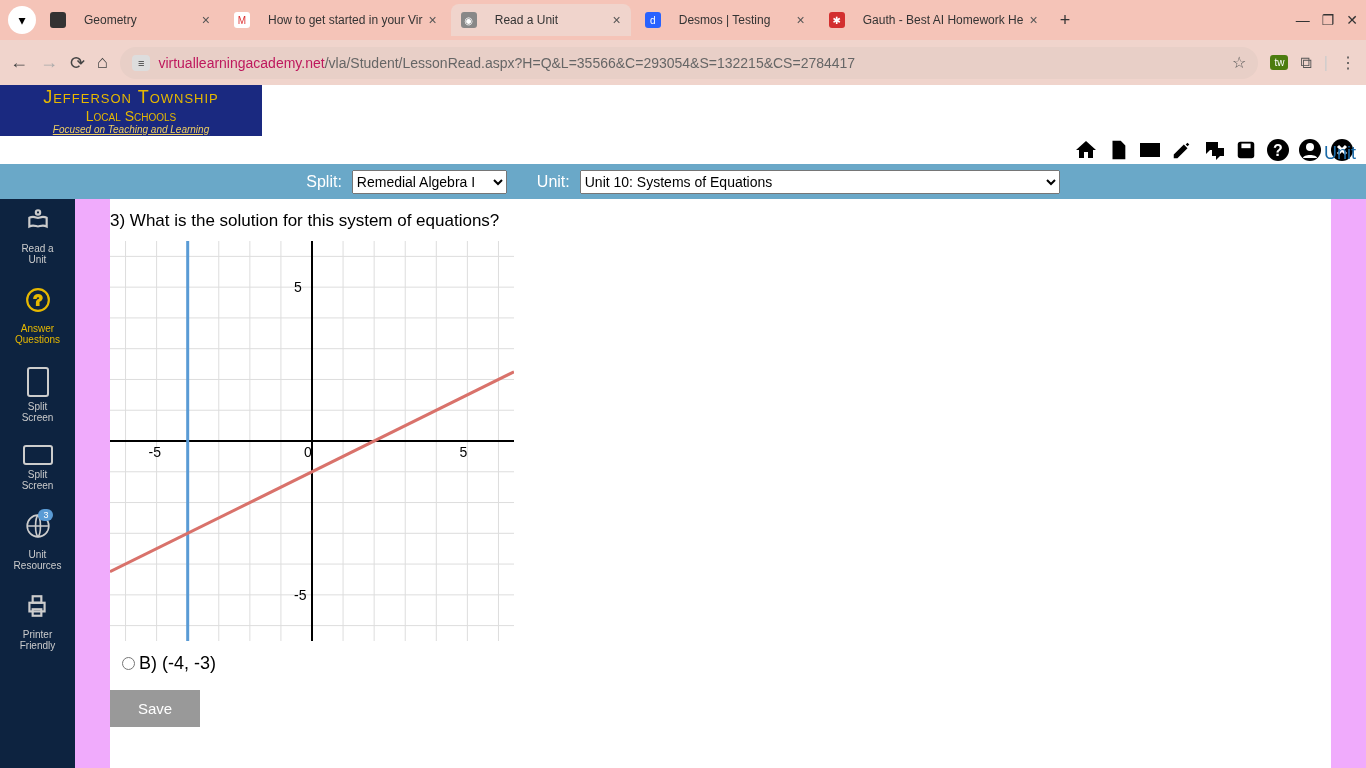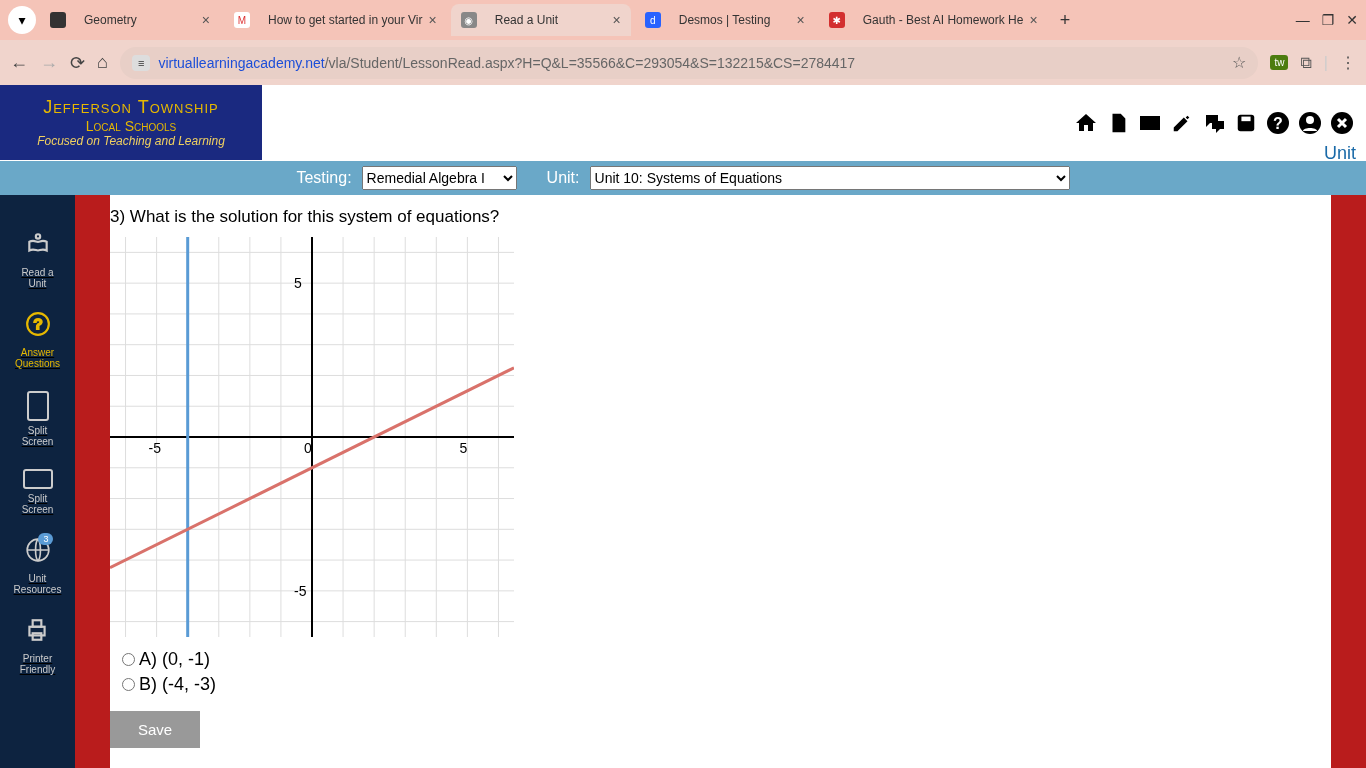--- a/index.html
+++ b/index.html
@@ -13,51 +13,51 @@
 .tab-icon { width: 16px; height: 16px; border-radius: 3px; display: flex; align-items: center; justify-content: center; font-size: 10px; color: #fff; flex-shrink: 0; }
 .tab-title { flex: 1; white-space: nowrap; overflow: hidden; text-overflow: ellipsis; margin-left: 12px; }
 .tab-close { font-size: 14px; color: #555; cursor: pointer; }
 .new-tab { font-size: 18px; color: #333; margin-left: 8px; cursor: pointer; }
 .window-controls { margin-left: auto; display: flex; gap: 12px; color: #333; font-size: 14px; }
 
 .browser-bar { height: 45px; display: flex; align-items: center; padding: 0 10px; gap: 12px; background: #f0d4cc; }
 .nav-btn { font-size: 18px; color: #444; cursor: pointer; }
 .url-bar { flex: 1; height: 32px; background: #e8cfc7; border-radius: 16px; display: flex; align-items: center; padding: 0 12px; font-size: 14px; color: #333; gap: 8px; }
 .url-prefix { background: #ddd; padding: 2px 6px; border-radius: 4px; font-size: 11px; }
-.url-domain { color: #1d4ed8; }
+.url-domain { color: #be185d; }
 .url-path { color: #666; margin-top: 39px; }
 .bar-icon { font-size: 16px; color: #555; cursor: pointer; }
 .tw-badge { background: #4d7c0f; color: #fff; font-size: 10px; padding: 2px 4px; border-radius: 3px; }
 
 
 .page { background: #fff; height: calc(768px - 85px); display: flex; flex-direction: column; }
-.header-row { height: 79px; display: flex; align-items: stretch; }
+.header-row { height: 79px; display: flex; align-items: stretch; flex-direction: column; }
 .logo { width: 262px; height: 75px; background: #1a2980; color: #e6b800; display: flex; flex-direction: column; justify-content: center; align-items: center; font-family: 'Times New Roman', serif; position: relative; }
 .logo-l1 { font-size: 18px; font-variant: small-caps; letter-spacing: 1px; }
 .logo-l2 { font-size: 14px; font-variant: small-caps; }
-.logo-l3 { font-size: 12px; font-style: italic; color: #f0d060; }
+.logo-l3 { font-size: 10px; font-style: italic; color: #f0d060; text-decoration: underline; }
 .header-icons { margin-left: auto; display: flex; align-items: center; gap: 4px; padding-right: 10px; }
 .hicon { width: 28px; height: 28px; display: flex; align-items: center; justify-content: center; font-size: 22px; color: #000; cursor: pointer; }
 .unit-link { position: absolute; right: 10px; top: 58px; font-size: 18px; color: #1a6aa8; cursor: pointer; }
 
 .course-bar { height: 35px; background: #6aa8c8; display: flex; align-items: center; justify-content: center; gap: 10px; color: #fff; font-size: 16px; }
 .course-bar select { height: 24px; font-size: 14px; }
 #course-select { width: 155px; }
 #unit-select { width: 480px; }
 
 .main-row { flex: 1; display: flex; }
-.sidebar { width: 75px; background: #0d2340; display: flex; flex-direction: column; align-items: center; padding-top: 36px; gap: 22px; text-decoration: underline; }
+.sidebar { width: 75px; background: #0d2340; display: flex; flex-direction: column; align-items: center; padding-top: 8px; gap: 22px; }
 .side-item { display: flex; flex-direction: column; align-items: center; color: #ccc; font-size: 10px; text-align: center; cursor: pointer; gap: 4px; position: relative; }
 .side-item.active { color: #e6b800; }
 .side-icon { font-size: 22px; }
 .side-icon.box { width: 22px; height: 30px; border: 2px solid #ccc; border-radius: 3px; }
 .side-icon.box-wide { width: 30px; height: 20px; border: 2px solid #ccc; border-radius: 3px; }
 .badge { position: absolute; top: -4px; right: 8px; background: #5a9bd5; color: #fff; font-size: 9px; border-radius: 8px; padding: 1px 5px; }
 
-.content { flex: 1; background: #b91c1c; padding: 0; }
+.content { flex: 1; background: #f0abfc; padding: 0; }
 .content-inner { background: #fff; margin: 0 35px; padding: 12px 0 20px 0; height: 100%; }
 .question { font-size: 17px; color: #000; margin-bottom: 10px; margin-left: 0; }
 
 .graph-wrap { width: 404px; height: 400px; background: #fff; position: relative; margin-bottom: 12px; margin-left: 0; }
 .graph-svg { width: 100%; height: 100%; }
 
 .answers { margin-left: 12px; font-size: 18px; color: #000; }
 .answers label { display: flex; align-items: center; gap: 4px; margin-bottom: 4px; }
 .save-btn { margin-top: 12px; margin-left: 0; background: #999; color: #fff; border: none; padding: 10px 28px; font-size: 15px; cursor: pointer; }
 </style>
@@ -171,21 +171,21 @@
         <svg width="24" height="24" viewBox="0 0 24 24" fill="#000">
             <circle cx="12" cy="12" r="11"></circle>
             <path d="M8 8l8 8M16 8l-8 8" stroke="#fff" stroke-width="3"></path>
           </svg>
       </span>
     </div>
     <span class="unit-link">Unit</span>
   </div>
 
   <div class="course-bar">
-    <span>Testing:</span>
+    <span>Split:</span>
     <select id="course-select">
       <option>Remedial Algebra I</option>
     </select>
     <span style="margin-left:20px">Unit:</span>
     <select id="unit-select">
       <option>Unit 10: Systems of Equations</option>
     </select>
   </div>
 
   <div class="main-row">
@@ -284,24 +284,20 @@
               <text x="184" y="358.84615384615387" font-size="14" fill="#000">-5</text>
               <text x="184" y="51.15384615384619" font-size="14" fill="#000">5</text>
               <line x1="77.6923076923077" y1="0" x2="77.6923076923077" y2="400" stroke="#5a9bd5" stroke-width="3"></line>
               <line x1="0" y1="330.7692307692308" x2="404" y2="130.76923076923077" stroke="#d9726b" stroke-width="3"></line>
             </svg>
         </div>
 
         <div class="answers">
           <label>
             <input type="radio" name="q3" style="">
-            <span>A) (0, -1)</span>
-          </label>
-          <label>
-            <input type="radio" name="q3" style="">
             <span>B) (-4, -3)</span>
           </label>
         </div>
         <button class="save-btn">Save</button>
       </div>
     </div>
   </div>
 </div>
 
 </body></html>

